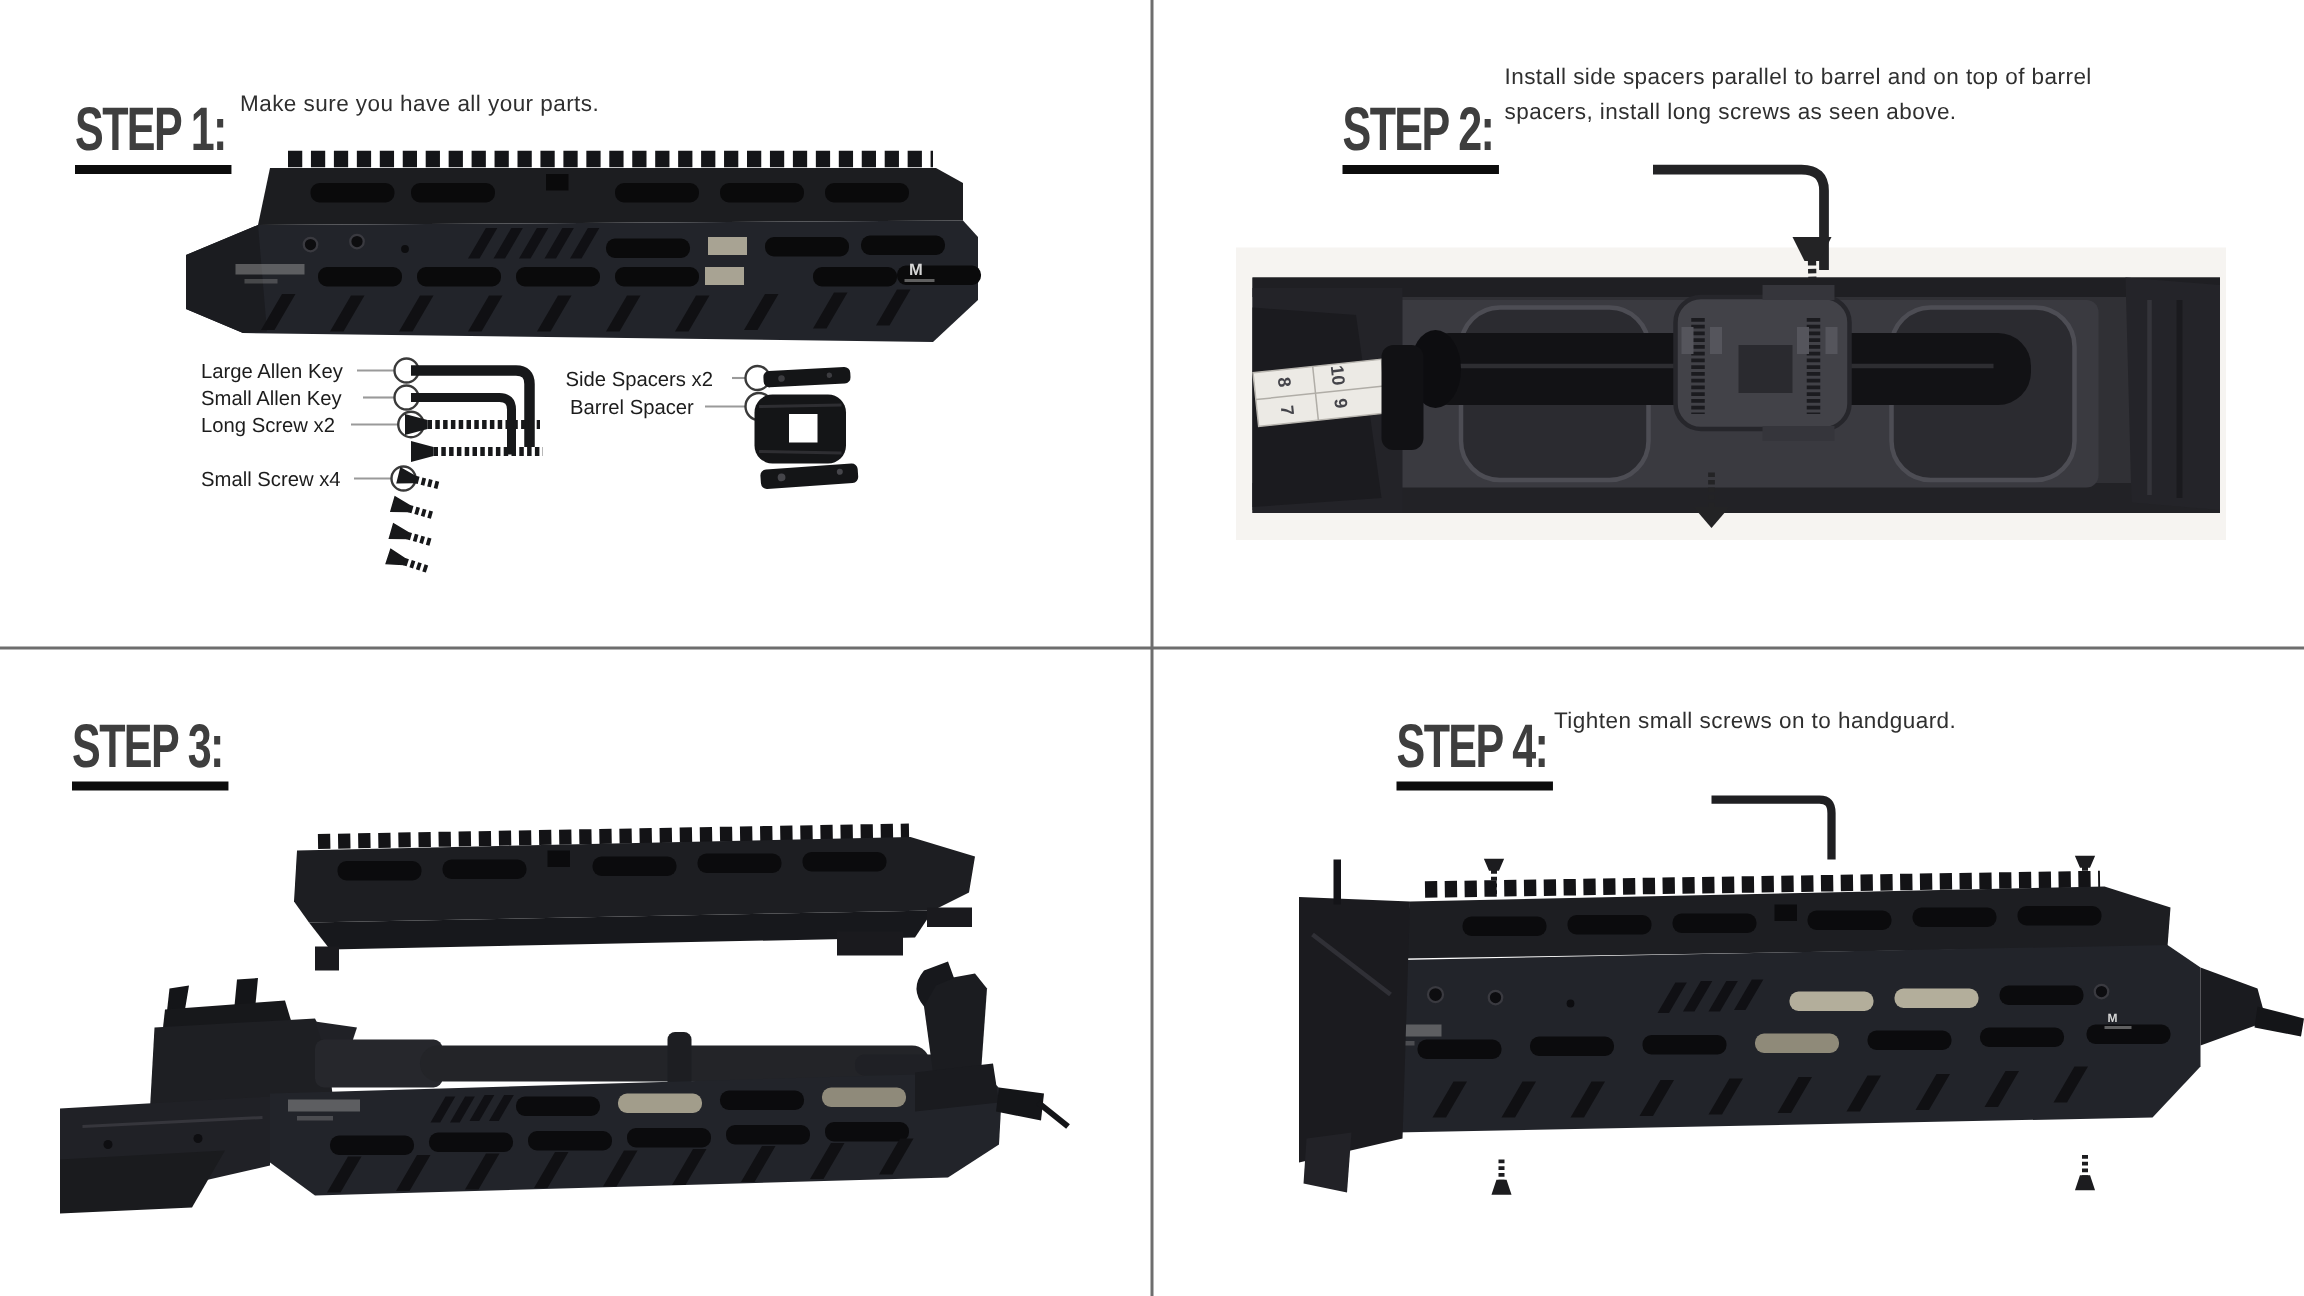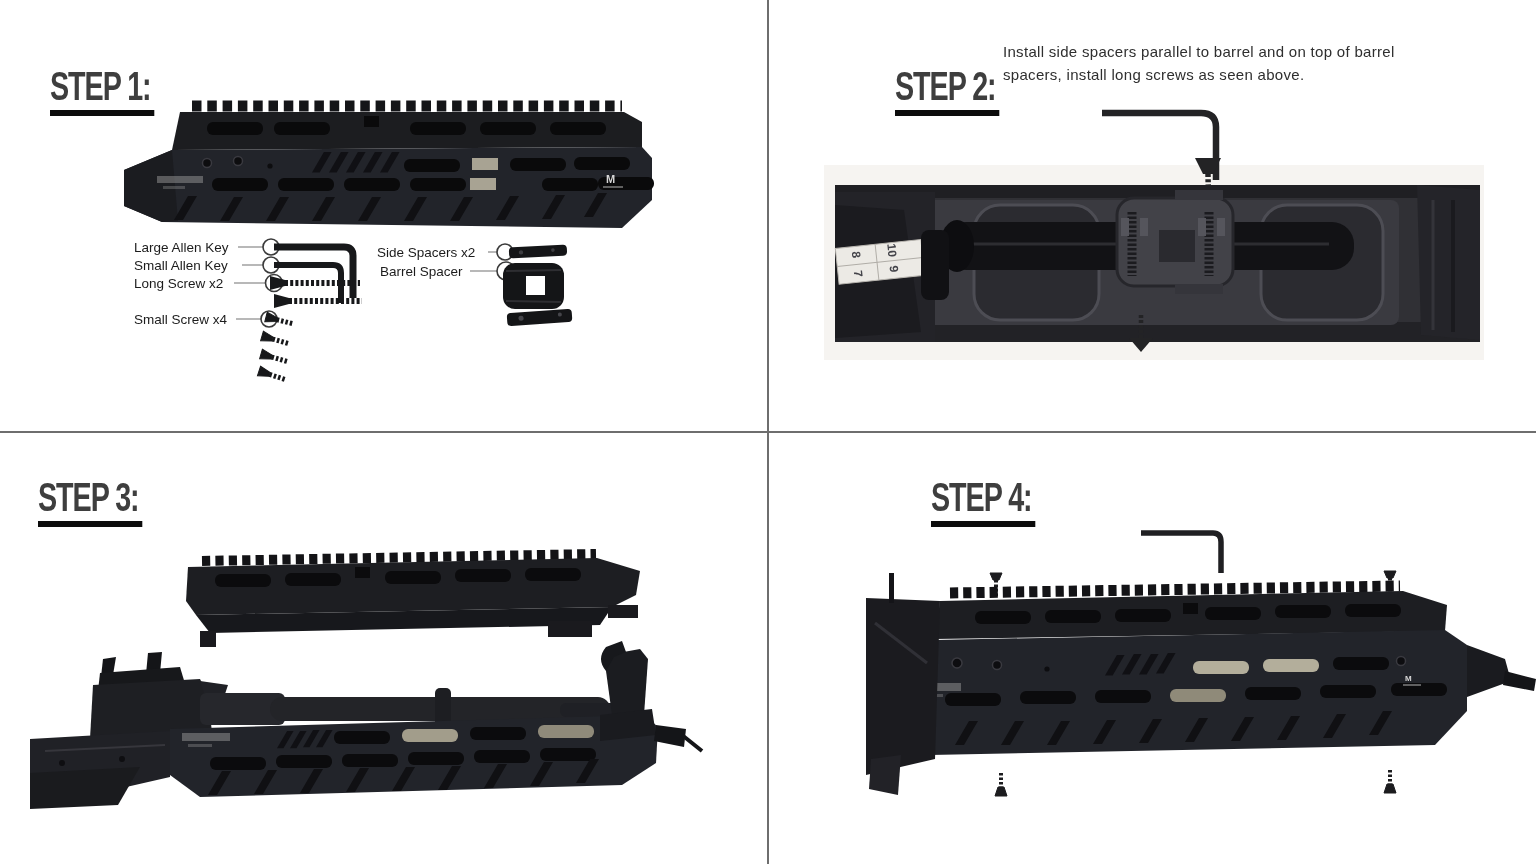--- a/index.html
+++ b/index.html
@@ -4,21 +4,21 @@
 <style>
   html,body{margin:0;padding:0;}
   body{
     width:1536px;height:864px;position:relative;background:#ffffff;
     font-family:"Liberation Sans", sans-serif;overflow:hidden;
   }
   .divider-v{position:absolute;left:767px;top:0;width:2px;height:864px;background:#6e6e6e;}
   .divider-h{position:absolute;left:0;top:431px;width:1536px;height:2px;background:#6e6e6e;}
   .quad{position:absolute;width:767px;height:431px;}
   #q1{left:12px;top:0;}  #q2{left:769px;top:0;}
-  #q3{left:0;top:433px;text-align:right;}  #q4{left:805px;top:433px;}
+  #q3{left:10px;top:433px;text-align:right;}  #q4{left:805px;top:433px;}
   .step-title{
     position:absolute;display:inline-block;font-weight:700;font-size:41px;line-height:0.92;
     color:#3e3e3e;letter-spacing:-1.5px;transform:scaleX(0.70);transform-origin:0 0;
     border-bottom:6px solid #0c0c0c;padding:0 5px 4px 0;white-space:nowrap;
   }
   .step-desc{position:absolute;font-size:15px;color:#2f2f2f;letter-spacing:0.3px;line-height:1.5;white-space:nowrap;}
   .step-desc.wrap{white-space:normal;width:412px;}
   .illus{position:absolute;left:0;top:0;width:767px;height:431px;}
   svg text.plabel{font-family:"Liberation Sans",sans-serif;font-size:13.5px;fill:#1c1c1c;}
   svg text.sightnum{font-family:"Liberation Sans",sans-serif;font-size:12px;font-weight:bold;fill:#44444a;}
@@ -45,20 +45,21 @@
       <line x1="11" y1="0" x2="27" y2="0" stroke-width="5" stroke-dasharray="2.5 2"></line>
     </g>
   </defs>
 </svg>
 
 <div class="divider-v"></div>
 <div class="divider-h"></div>
 
 <section class="quad" id="q1">
   <h2 class="step-title" style="left:38px;top:34px;">STEP 1:</h2>
+  <p class="step-desc" style="left:148px;top:44px;">Make sure you have all your parts.</p>
 
   <svg class="illus" viewBox="0 0 767 431">
 
     <g>
       <line x1="180" y1="106" x2="610" y2="106" stroke="#141518" stroke-width="11" stroke-dasharray="9.5 5.8"></line>
       <polygon points="168,112 612,112 630,122 630,147 160,150" fill="#1c1d20"></polygon>
       <g fill="#0a0a0b">
         <use href="#slot" x="195" y="122"></use>
           <use href="#slot" x="262" y="122"></use>
         <rect x="352" y="116" width="15" height="11"></rect>
@@ -330,20 +331,21 @@
         <line x1="45" y1="318" x2="165" y2="312" stroke="#36363c" stroke-width="2"></line>
         <circle cx="62" cy="330" r="3" fill="#0e0e11"></circle>
         <circle cx="122" cy="326" r="3" fill="#0e0e11"></circle>
       </g>
     </g>
   </svg>
 </section>
 
 <section class="quad" id="q4">
   <h2 class="step-title" style="left:126px;top:12px;">STEP 4:</h2>
+  <p class="step-desc" style="left:231px;top:22px;">Tighten small screws on to handguard.</p>
 
   <svg class="illus" viewBox="0 0 767 431">
     <path d="M336 100 H408 Q416 100 416 109 V140" fill="none" stroke="#1f1f22" stroke-width="5.5"></path>
     <use href="#screw-top" fill="#1c1c1f" stroke="#1c1c1f" transform="translate(191,140)"></use>
     <use href="#screw-top" fill="#1c1c1f" stroke="#1c1c1f" transform="translate(585,138)"></use>
     <use href="#screw-bottom" fill="#1c1c1f" stroke="#1c1c1f" transform="translate(196,340)"></use>
     <use href="#screw-bottom" fill="#1c1c1f" stroke="#1c1c1f" transform="translate(585,337)"></use>
 
     <g>
       <line x1="145" y1="160" x2="595" y2="153" stroke="#131316" stroke-width="11" stroke-dasharray="8.2 5"></line>

